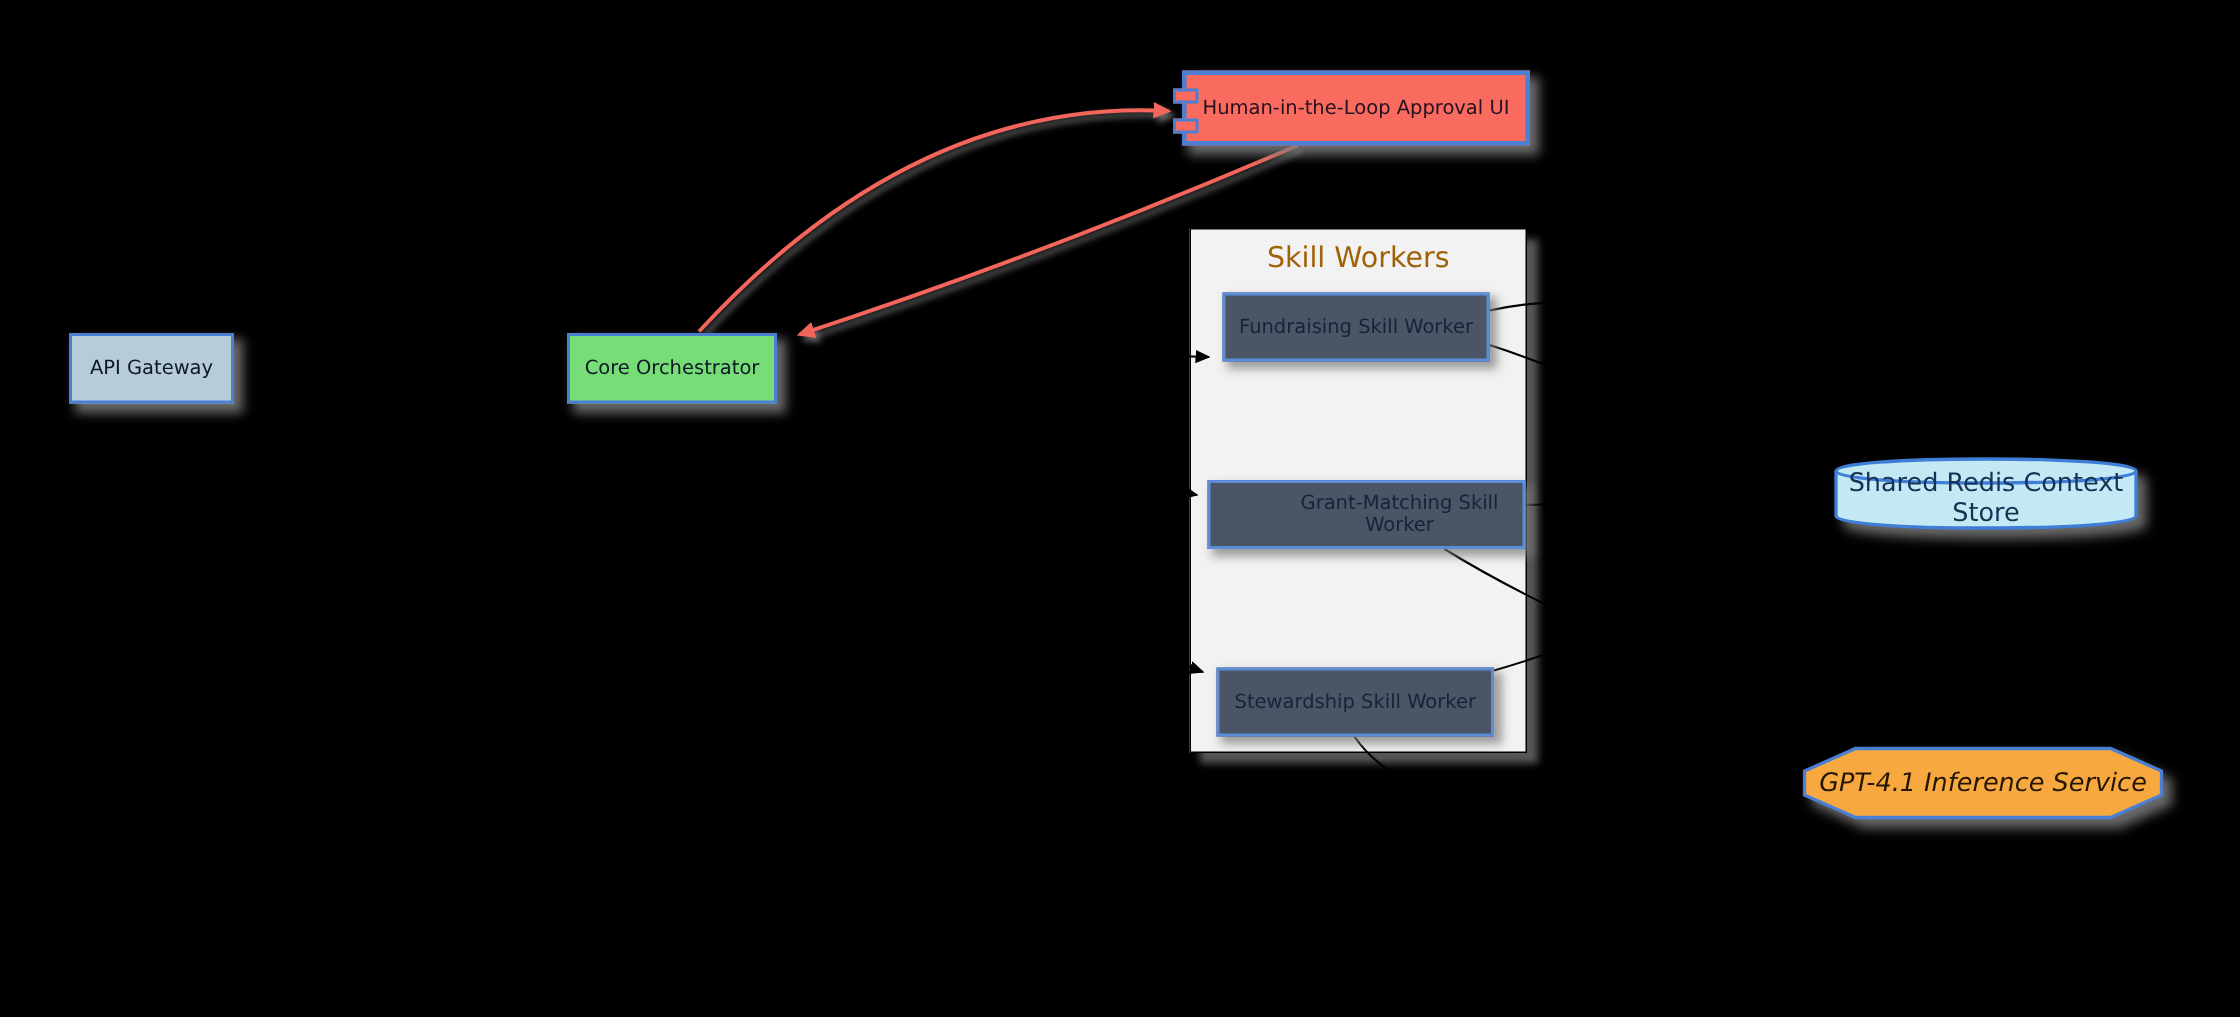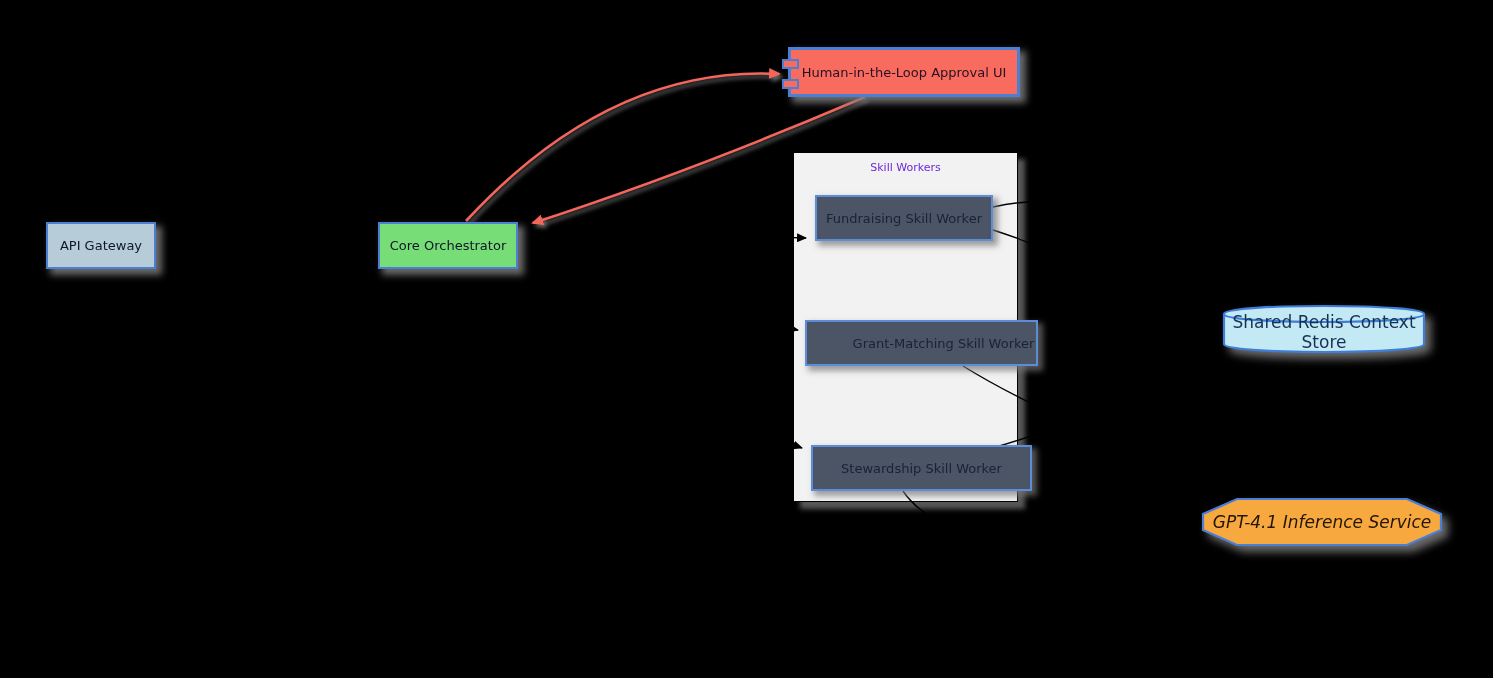--- a/index.html
+++ b/index.html
@@ -22,29 +22,29 @@
   }
   #tab-top{top:9px;}
   #tab-bottom{top:29px;}
   #cluster{
     position:absolute;left:793px;top:152px;width:225px;height:350px;
     background:#f2f2f2;border:1px solid #000;box-sizing:border-box;z-index:1;
     box-shadow:7px 7px 5px rgba(110,110,110,0.8);
   }
   #cluster-title{
     position:absolute;left:0;right:0;top:8px;text-align:center;
-    font-size:11px;color:#6d28d9;z-index:2;
+    font-size:19px;color:#a16207;z-index:2;
   }
   .worker{
     background:#4b5566;color:#182238;border:2px solid #5b8dd9;
     box-shadow:4px 4px 6px 1px rgba(120,120,120,0.7);
   }
   #node-fund{left:815px;top:195px;width:178px;height:46px;}
-  #node-grant{left:805px;top:320px;width:233px;height:46px;padding-left:44px;}
-  #node-stew{left:811px;top:445px;width:221px;height:46px;}
+  #node-grant{left:805px;top:320px;width:212px;height:46px;padding-left:44px;}
+  #node-stew{left:811px;top:445px;width:185px;height:46px;}
   #node-redis{left:1221px;top:304px;width:206px;height:50px;background:transparent;box-shadow:none;}
   #node-gpt{left:1201px;top:497px;width:242px;height:50px;background:transparent;box-shadow:none;}
   .shape-holder{position:absolute;inset:0;filter:drop-shadow(6px 6px 4px rgba(125,125,125,0.85));}
   .shape-label{position:relative;z-index:2;font-size:17px;}
   #node-redis .shape-label{color:#173152;margin-top:6px;}
   #node-gpt .shape-label{color:#241603;font-style:italic;}
   #edge-layer{position:absolute;left:0;top:0;z-index:2;}
   .black-edge{stroke:#000;stroke-width:1.4;fill:none;}
   .red-edge{stroke:#f4665c;stroke-width:2.6;fill:none;filter:drop-shadow(3px 3px 2px rgba(140,140,140,0.8));}
 </style>

